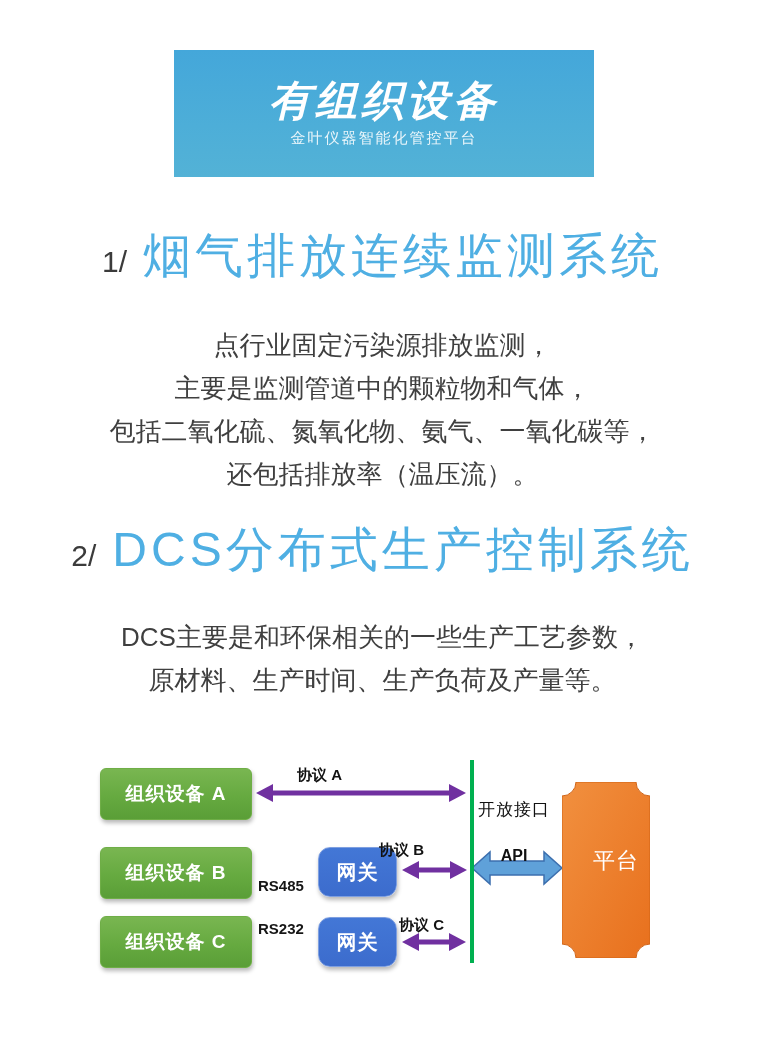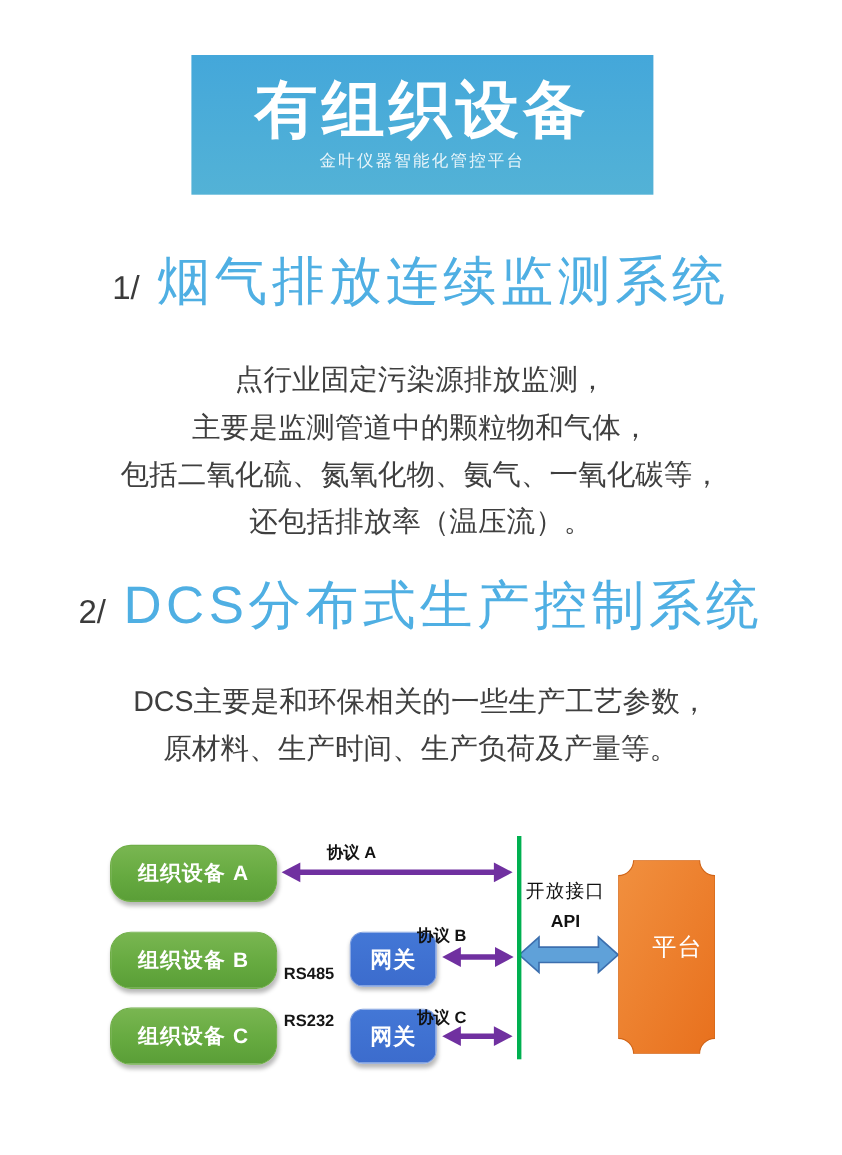--- a/index.html
+++ b/index.html
@@ -7,22 +7,22 @@
     width:765px;height:1050px;position:relative;background:#ffffff;overflow:hidden;
     font-family:"Liberation Sans","DejaVu Sans",sans-serif;
   }
   
   .banner{
     position:absolute;left:174px;top:50px;width:420px;height:127px;
     background:linear-gradient(180deg,#44a7da 0%,#4daed8 60%,#53b2d6 100%);
     display:flex;flex-direction:column;align-items:center;justify-content:center;
   }
   .banner-title{
-    color:#ffffff;font-size:57px;font-weight:bold;letter-spacing:4px;line-height:1.05;
-    text-align:center;white-space:nowrap;
+    color:#ffffff;font-size:42px;font-weight:bold;letter-spacing:4px;line-height:1.05;
+    text-align:center;white-space:nowrap;font-style:italic;
   }
   .banner-subtitle{
     color:rgba(255,255,255,.88);font-size:15px;letter-spacing:2px;margin-top:6px;text-align:center;
   }
   
   .heading-row{
     position:absolute;left:0;width:765px;display:flex;justify-content:center;
     align-items:baseline;gap:16px;white-space:nowrap;
   }
   .heading-row.h1{top:224px;}
@@ -34,43 +34,43 @@
     position:absolute;left:0;width:765px;text-align:center;
     color:#3f3f3f;font-size:26px;line-height:43px;white-space:nowrap;
   }
   .body-block.b1{top:324px;}
   .body-block.b2{top:616px;}
   
   .diagram{position:absolute;left:0;top:750px;width:765px;height:280px;}
   .diagram .overlay{position:absolute;left:0;top:0;width:765px;height:280px;z-index:1;}
   .node{position:absolute;z-index:2;display:flex;align-items:center;justify-content:center;}
   .device{
-    left:100px;width:150px;height:50px;border-radius:19px;
+    left:100px;width:150px;height:50px;border-radius:6px;
     background:linear-gradient(180deg,#79b651 0%,#66aa40 55%,#5a9e37 100%);
     border:1px solid #6fae47;box-shadow:1px 3px 4px rgba(0,0,0,.28);
     color:#ffffff;font-size:19px;font-weight:bold;letter-spacing:1px;
   }
   .device.a{top:18px;} .device.b{top:97px;} .device.c{top:166px;}
   .gateway{
     left:318px;width:77px;height:48px;border-radius:12px;
     background:linear-gradient(180deg,#4377d6 0%,#3c6ccd 100%);
     border:1px solid #7e9fe0;box-shadow:1px 3px 4px rgba(0,0,0,.28);
     color:#ffffff;font-size:20px;font-weight:bold;letter-spacing:1px;
   }
   .gateway.b{top:97px;} .gateway.c{top:167px;}
   .serial-label{position:absolute;left:258px;color:#161616;font-size:15px;font-weight:bold;z-index:2;}
   .serial-label.rs485{top:95px;margin-top:32px;} .serial-label.rs232{top:170px;}
   .proto-label{position:absolute;width:110px;text-align:left;color:#111111;font-size:15px;font-weight:bold;z-index:2;}
   .proto-label.a{left:297px;top:16px;}
   .proto-label.b{left:379px;top:91px;}
-  .proto-label.c{left:379px;top:166px;}
+  .proto-label.c{left:399px;top:166px;}
   .green-line{position:absolute;left:470px;top:10px;width:4px;height:203px;background:#00b050;z-index:2;}
   .api-block{position:absolute;left:476px;top:48px;width:76px;text-align:center;z-index:2;color:#111111;}
   .api-line1{font-size:17px;font-weight:normal;letter-spacing:1px;}
-  .api-line2{font-size:16px;font-weight:bold;margin-top:9px;}
+  .api-line2{font-size:16px;font-weight:bold;margin-top:26px;}
   .platform{position:absolute;left:562px;top:32px;width:88px;height:176px;z-index:2;}
   .platform svg{position:absolute;left:0;top:0;}
   .platform-label{
     position:absolute;left:0;top:0;width:108px;height:176px;display:flex;
     align-items:center;justify-content:center;color:#ffffff;font-size:22px;letter-spacing:1px;
     padding-bottom:19px;box-sizing:border-box;
   }
 </style>
 </head>
 <body>

